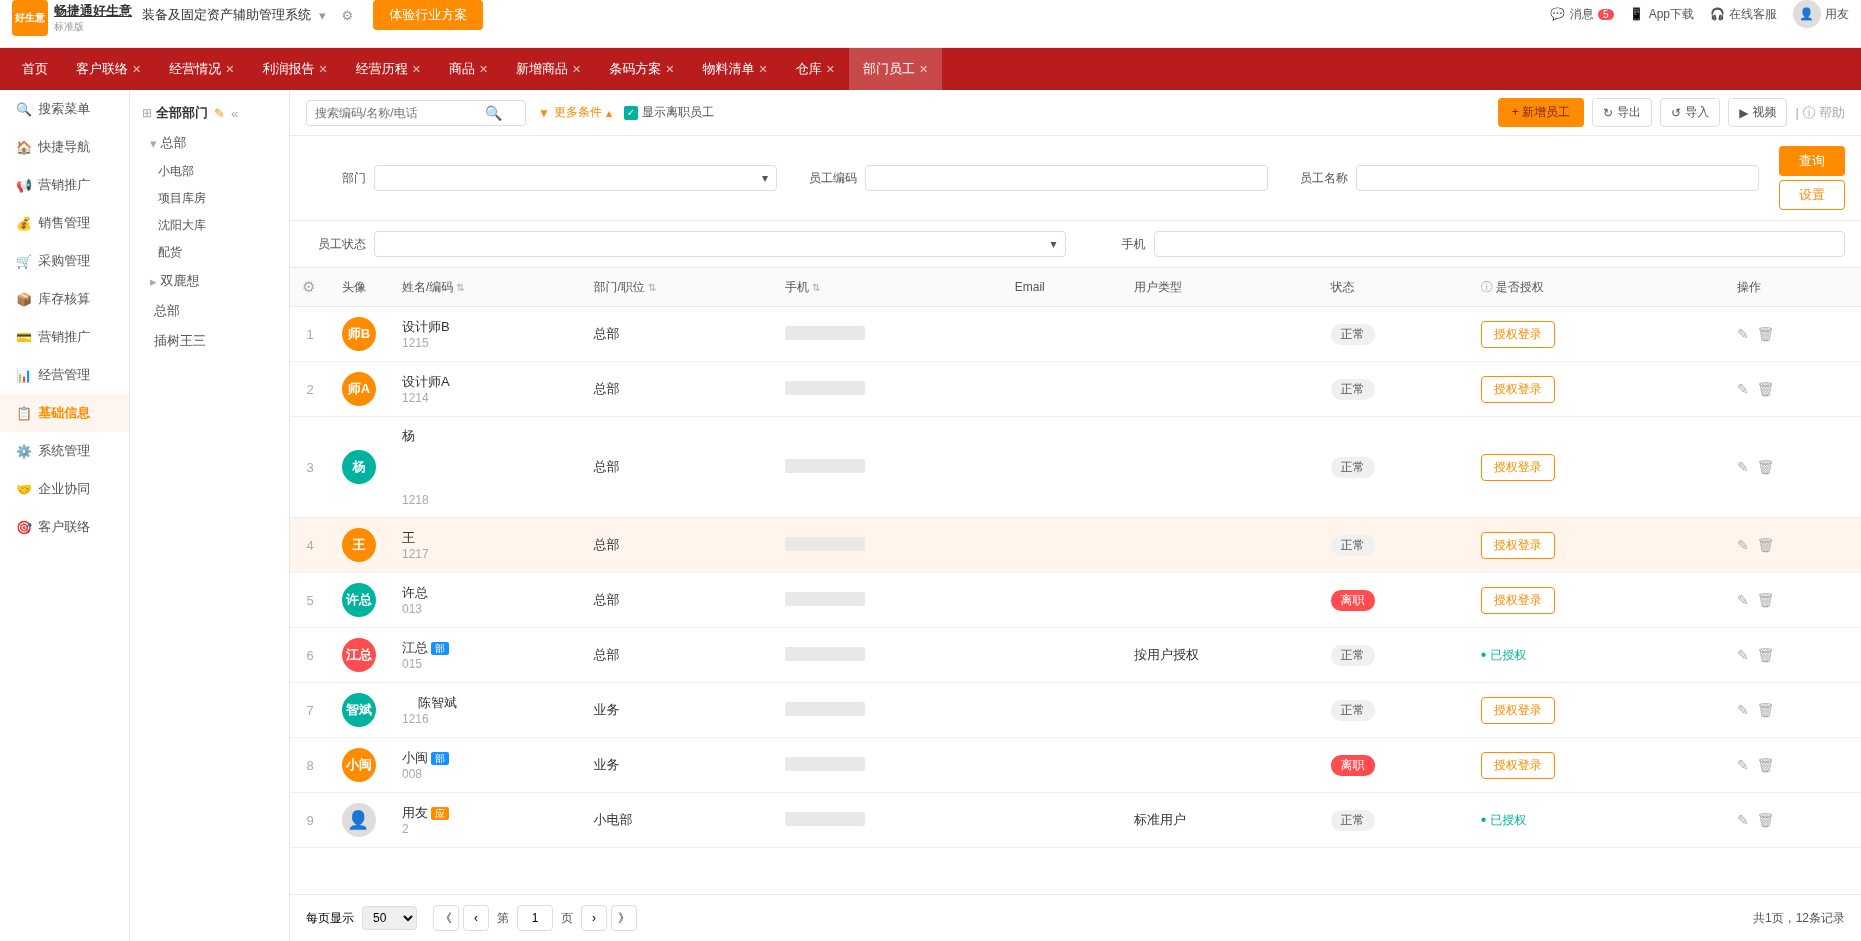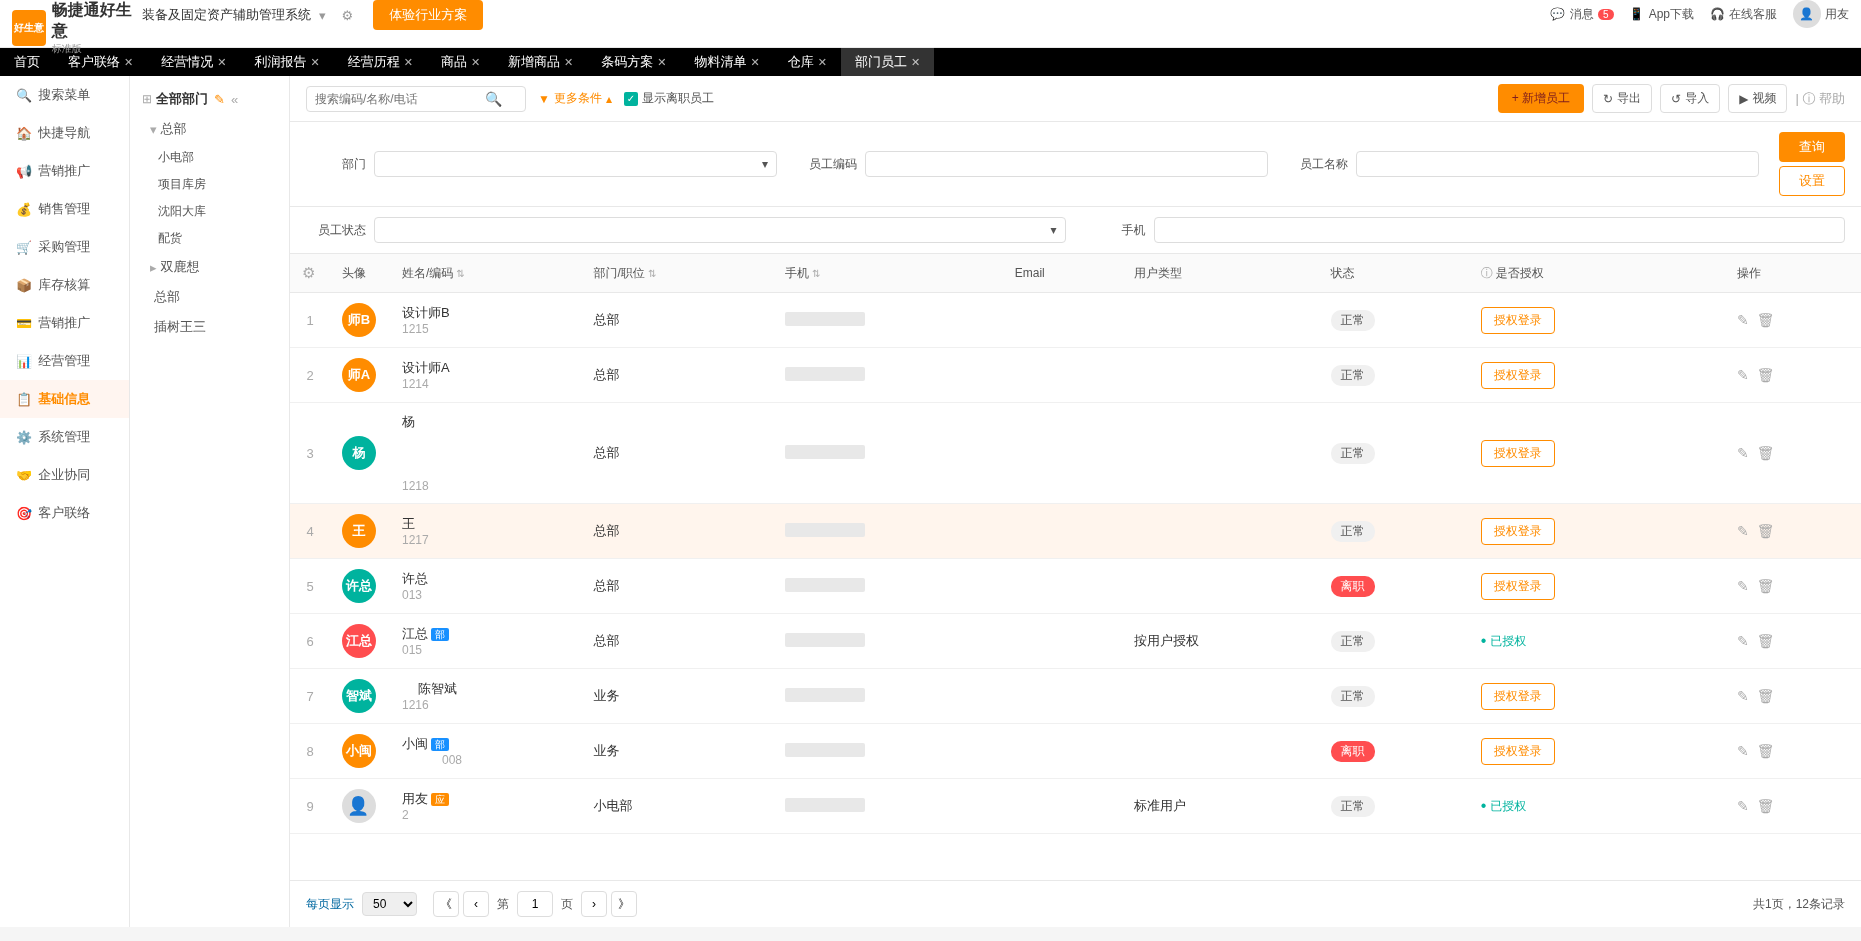--- a/index.html
+++ b/index.html
@@ -13,21 +13,21 @@
     .system-title span { font-size: 13px; }
     .dropdown-arrow { color: #999; font-size: 11px; }
     .settings-icon { color: #999; font-size: 16px; cursor: pointer; margin-left: 8px; }
     .trial-btn { background: #ff8c00; color: white; border: none; padding: 6px 16px; border-radius: 4px; cursor: pointer; font-size: 13px; margin-left: 12px; }
     .top-right { display: flex; align-items: center; gap: 16px; margin-left: auto; }
     .top-right-item { display: flex; align-items: center; gap: 4px; font-size: 12px; color: #555; cursor: pointer; }
     .badge { background: #ff4d4f; color: white; border-radius: 10px; font-size: 10px; padding: 0 4px; min-width: 16px; text-align: center; }
     .user-avatar { width: 28px; height: 28px; background: #ddd; border-radius: 50%; display: flex; align-items: center; justify-content: center; }
 
     
-    .nav-bar { background: #000000; display: flex; align-items: center; height: 28px; padding: 0 0; }
+    .nav-bar { background: #b91c1c; display: flex; align-items: center; height: 42px; padding: 0 8px; }
     .nav-item { color: white; padding: 0 14px; height: 42px; display: flex; align-items: center; cursor: pointer; font-size: 13px; white-space: nowrap; position: relative; }
     .nav-item.active { background: rgba(255,255,255,0.2); }
     .nav-close { font-size: 11px; margin-left: 4px; opacity: 0.7; }
 
     
     .main-layout { display: flex; height: calc(100vh - 90px); }
     
     
     .sidebar { width: 130px; background: #fff; border-right: 1px solid #e8e8e8; overflow-y: auto; flex-shrink: 0; }
     .sidebar-item { padding: 10px 16px; cursor: pointer; font-size: 13px; color: #555; display: flex; align-items: center; gap: 6px; }
@@ -81,36 +81,36 @@
     .auth-btn { border: 1px solid #ff8c00; color: #ff8c00; background: #fff; padding: 4px 12px; border-radius: 4px; cursor: pointer; font-size: 12px; white-space: nowrap; }
     .authorized { color: #00b39e; font-size: 12px; display: flex; align-items: center; gap: 4px; }
     .authorized::before { content: '•'; color: #00b39e; font-size: 16px; }
     .op-icons { display: flex; gap: 8px; color: #aaa; }
     .op-icon { cursor: pointer; font-size: 14px; }
     .blurred { background: #e8e8e8; border-radius: 2px; width: 80px; height: 14px; display: inline-block; }
     .th-sort { display: flex; align-items: center; gap: 3px; }
 
     
     .pagination { background: #fff; padding: 10px 16px; display: flex; align-items: center; gap: 8px; border-top: 1px solid #e8e8e8; font-size: 12px; color: #555; }
-    .page-size-label { color: #0369a1; }
+    .page-size-label { color: #000000; }
     .page-size-select { border: 1px solid #ddd; border-radius: 4px; padding: 3px 6px; font-size: 12px; }
     .page-nav { display: flex; align-items: center; gap: 4px; margin-left: 8px; }
     .page-btn { border: 1px solid #ddd; background: #fff; width: 26px; height: 26px; display: flex; align-items: center; justify-content: center; border-radius: 4px; cursor: pointer; font-size: 12px; }
     .page-input { border: 1px solid #ddd; border-radius: 4px; width: 36px; height: 26px; text-align: center; font-size: 12px; }
     .total-info { margin-left: auto; color: #555; font-size: 12px; }
     .gear-col { color: #aaa; font-size: 15px; cursor: pointer; }
   </style>
 </head>
 <body>
 
 <div class="top-bar">
   <div class="logo-area">
     <div class="logo-icon">好生意</div>
     <div>
-      <div style="font-size:16px;font-weight:bold;">畅捷通好生意</div>
+      <div style="font-size:13px;font-weight:bold;text-decoration:underline;">畅捷通好生意</div>
       <div style="font-size:10px;color:#999;">标准版</div>
     </div>
   </div>
   <div class="system-title">
     <span>装备及固定资产辅助管理系统</span>
     <span class="dropdown-arrow">▾</span>
     <span class="settings-icon">⚙</span>
     <button class="trial-btn">体验行业方案</button>
   </div>
   <div class="top-right">
@@ -521,21 +521,21 @@
   </tr>
               <tr>
     <td style="color:#aaa;text-align:center;">8</td>
     <td>
       <div class="avatar-circle" style="background:#ff8c00;">
         <span>小闽</span>
       </div>
     </td>
     <td>
       <div style="font-weight:500;">小闽<span style="background:#1890ff;color:white;font-size:10px;padding:1px 4px;border-radius:2px;margin-left:3px;">部</span></div>
-      <div style="color:#aaa;font-size:12px;margin-left:40px;">008</div>
+      <div style="color:#aaa;font-size:12px;">008</div>
     </td>
     <td>业务</td>
     <td><span class="blurred"></span></td>
     <td></td>
     <td></td>
     <td><span class="status-resign">离职</span></td>
     <td><button class="auth-btn">授权登录</button></td>
     <td></td>
     <td>
       <div class="op-icons">

